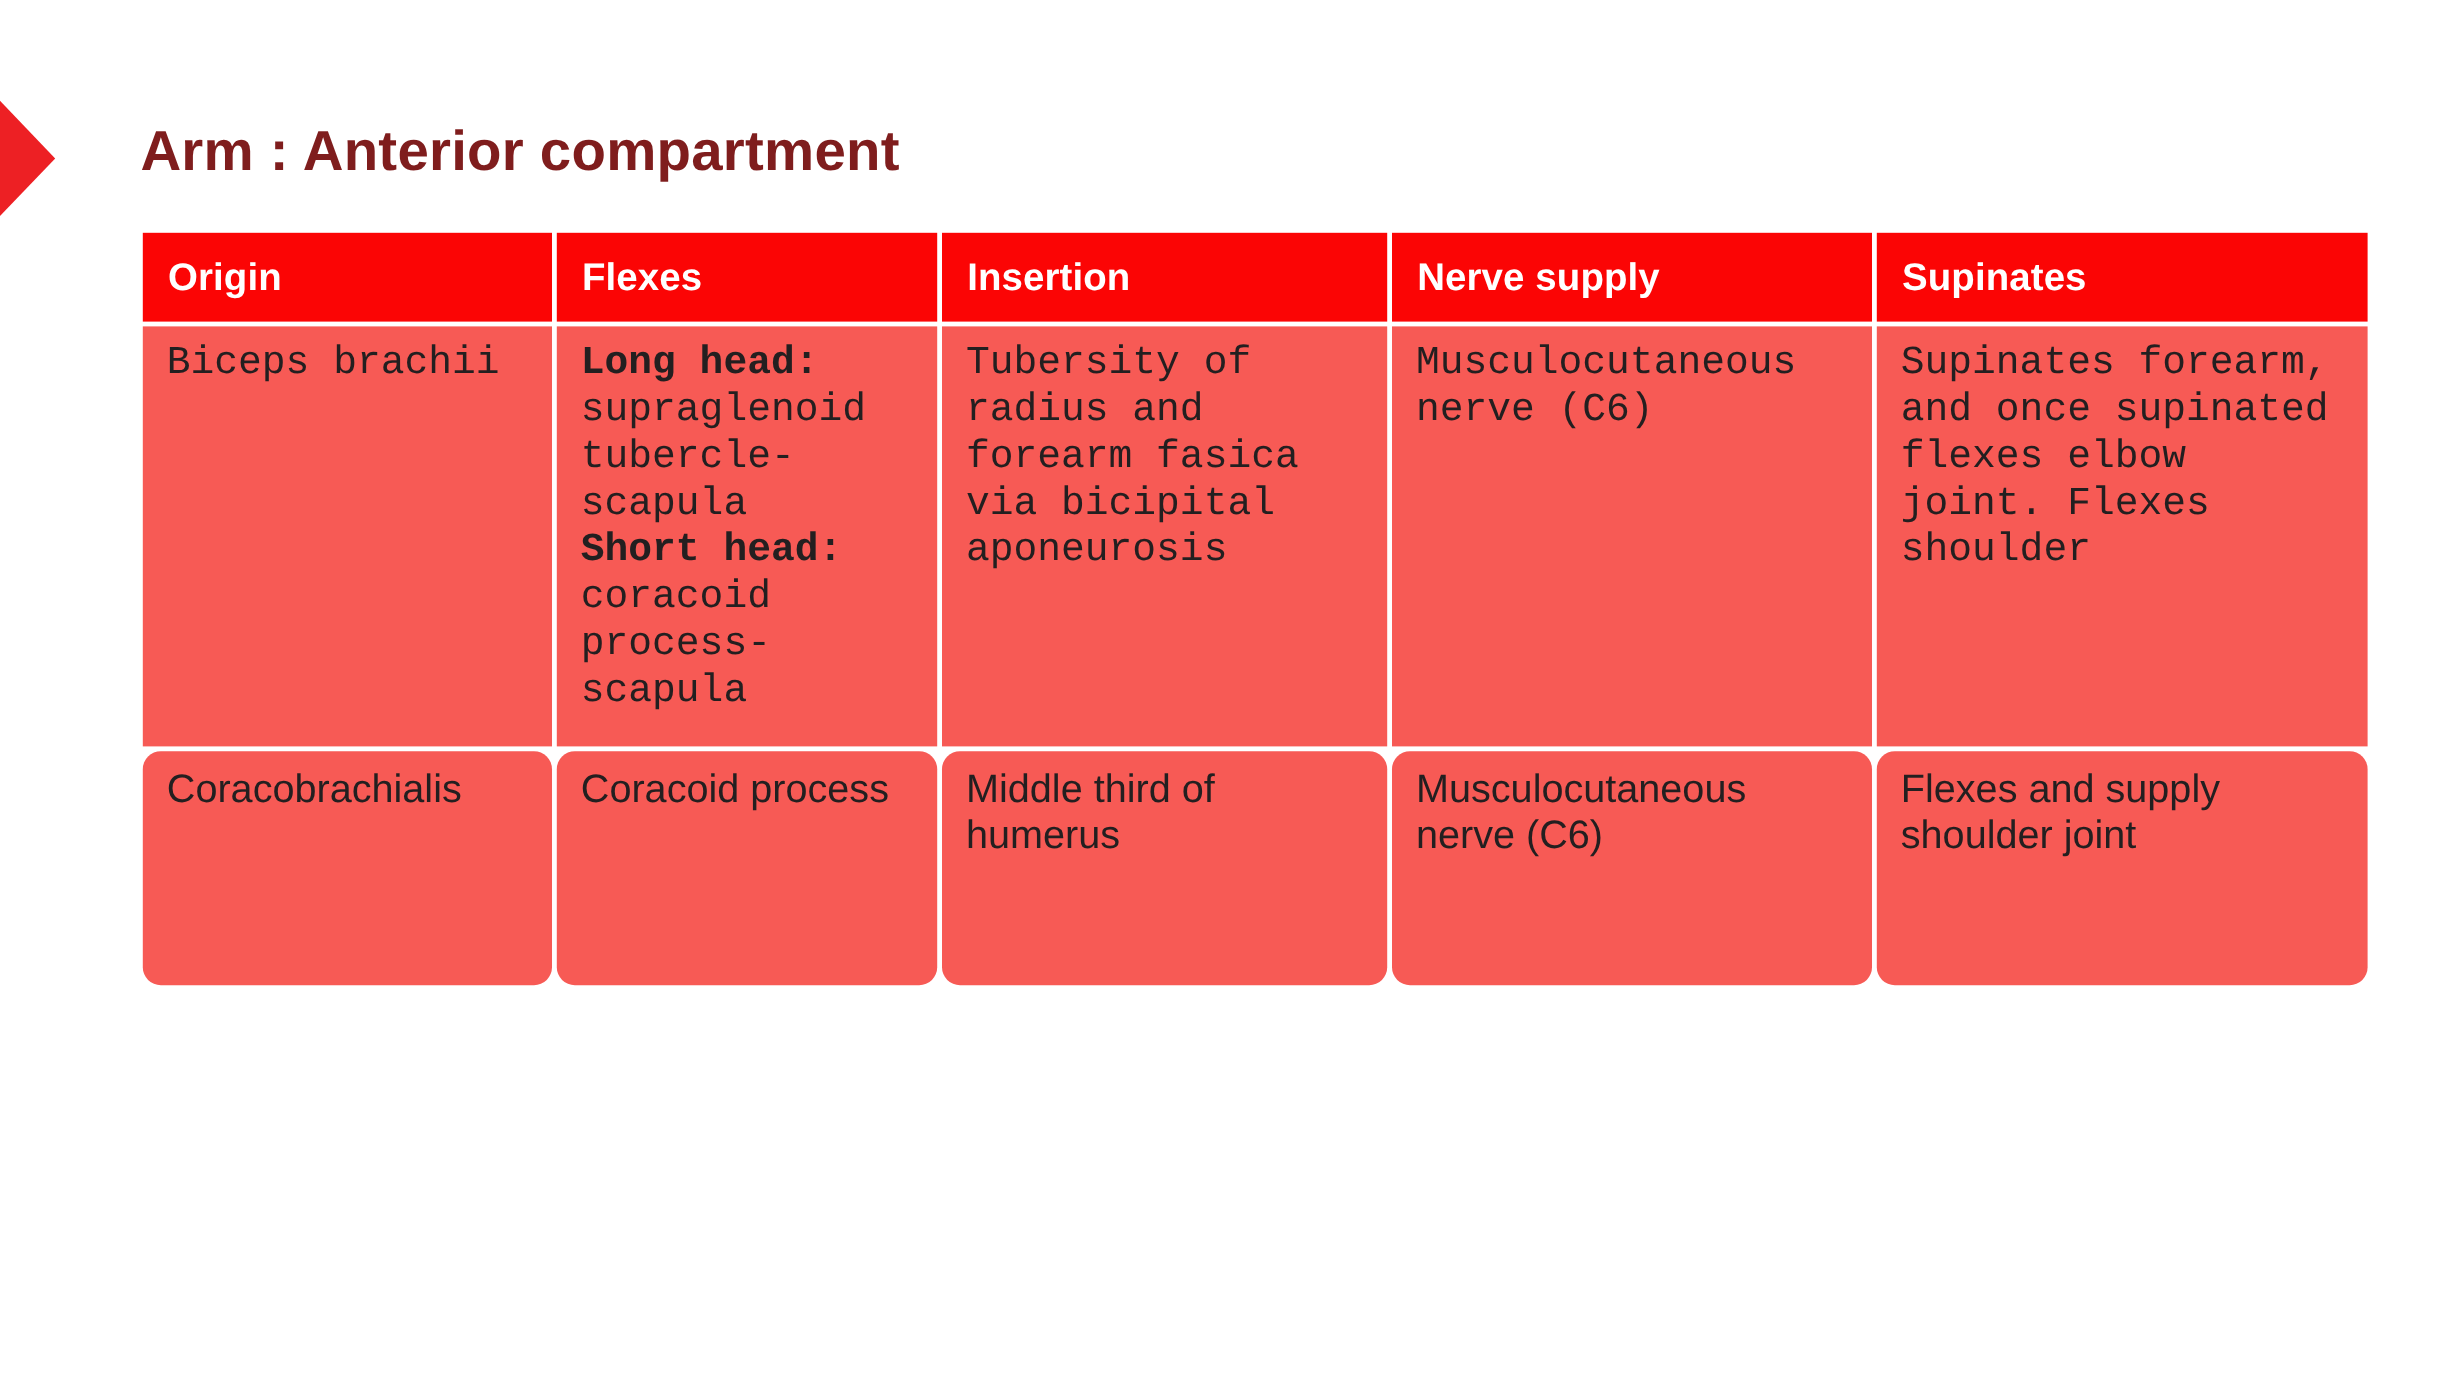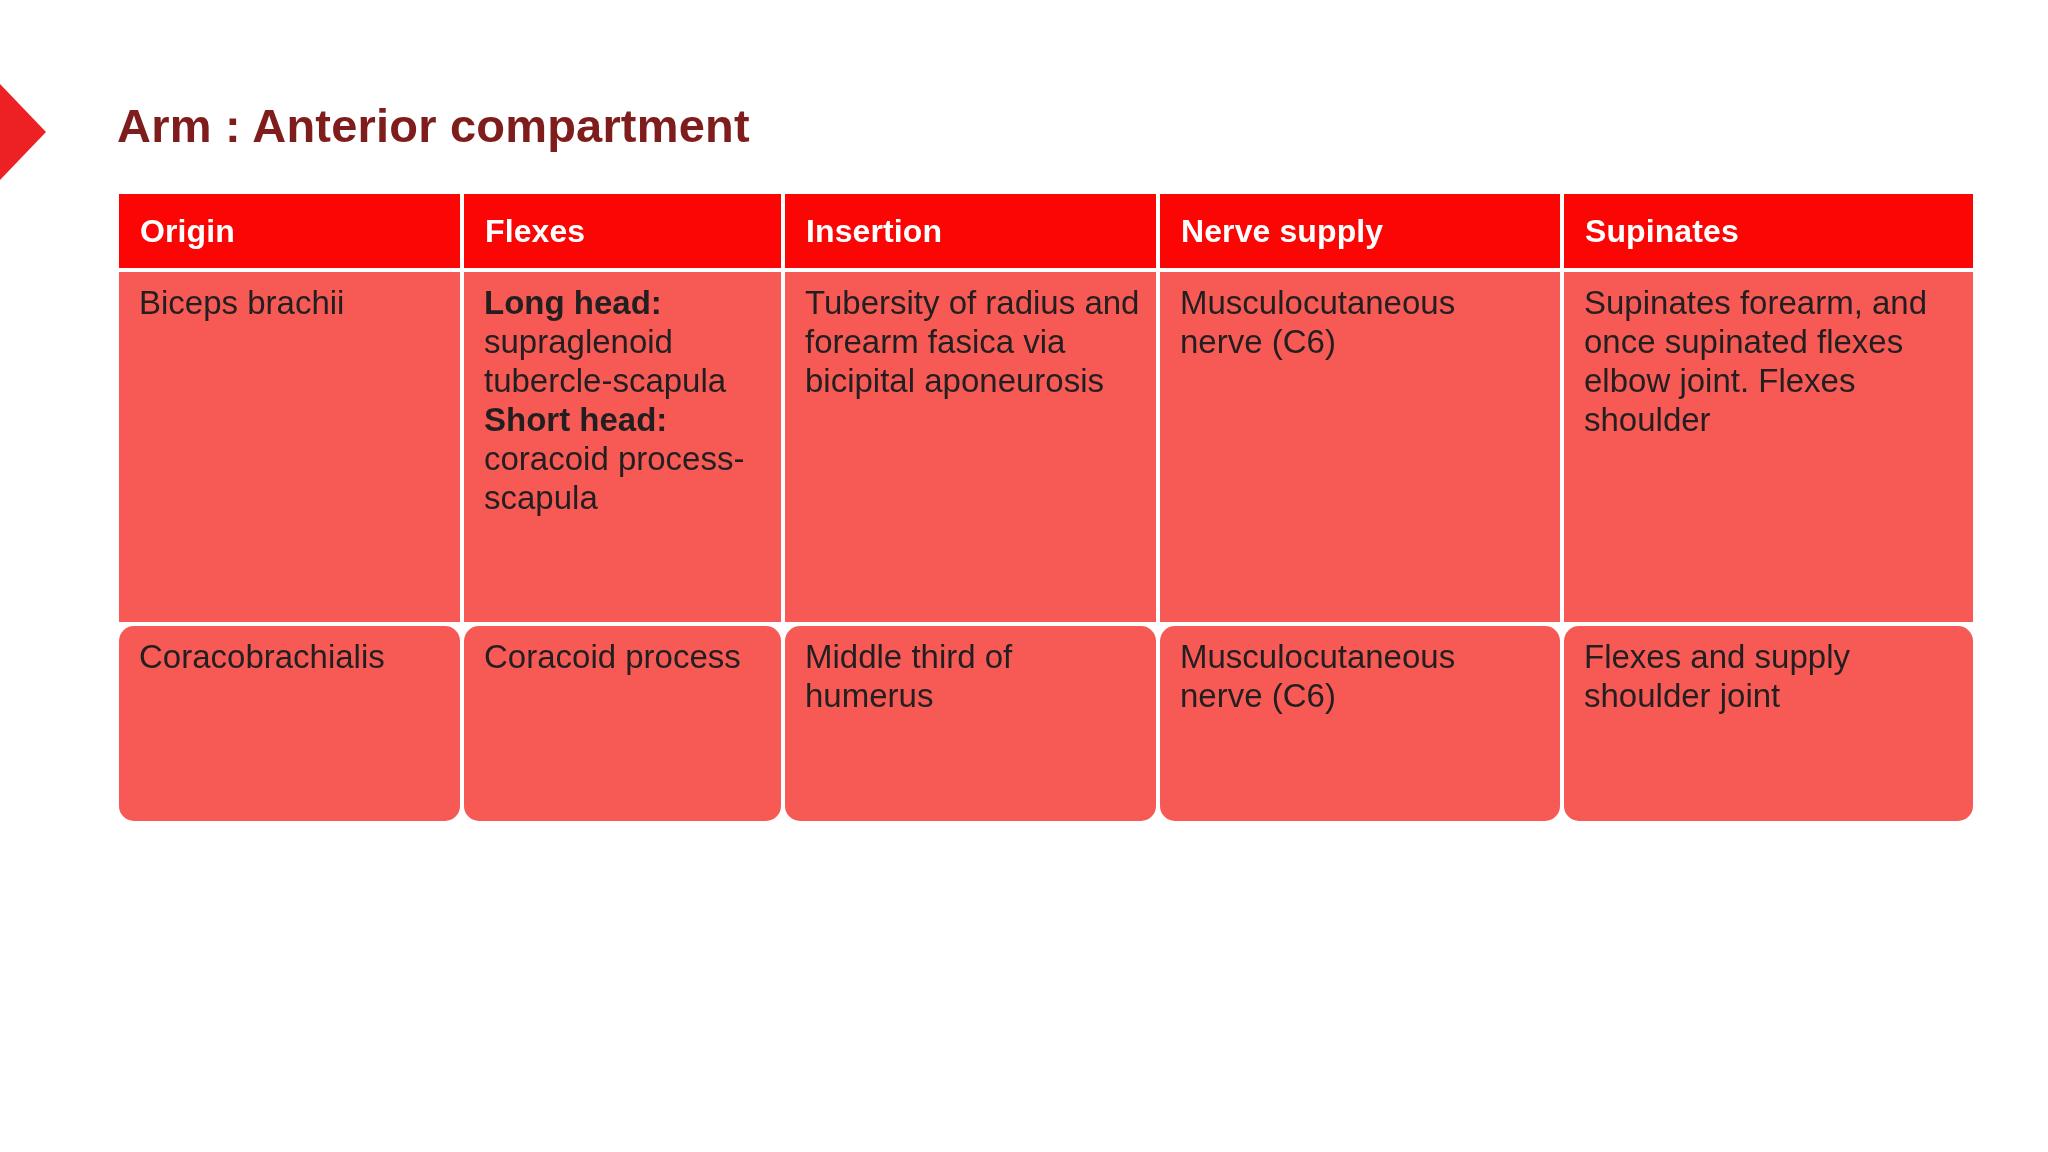--- a/index.html
+++ b/index.html
@@ -84,21 +84,21 @@
     text-align: left;
     vertical-align: top;
     padding: 12px 14px 14px 20px;
     box-sizing: border-box;
     word-wrap: break-word;
   }
 
   tbody tr.row-dark td { background: #f75a55; }
   tbody tr.row-light td { background: #fd9a99; }
 
-  tbody tr.row-1 td { height: 350px; }
+  tbody tr.row-1 td { height: 350px; font-family: Liberation Mono, monospace; }
   tbody tr.row-2 td { height: 190px; }
   tbody tr.row-3 td { height: 195px; border-radius: 15px; }
 
   .lbl-strong { font-weight: bold; }
 
   .cell-line { display: block; }
 </style>
 </head>
 <body>
 

